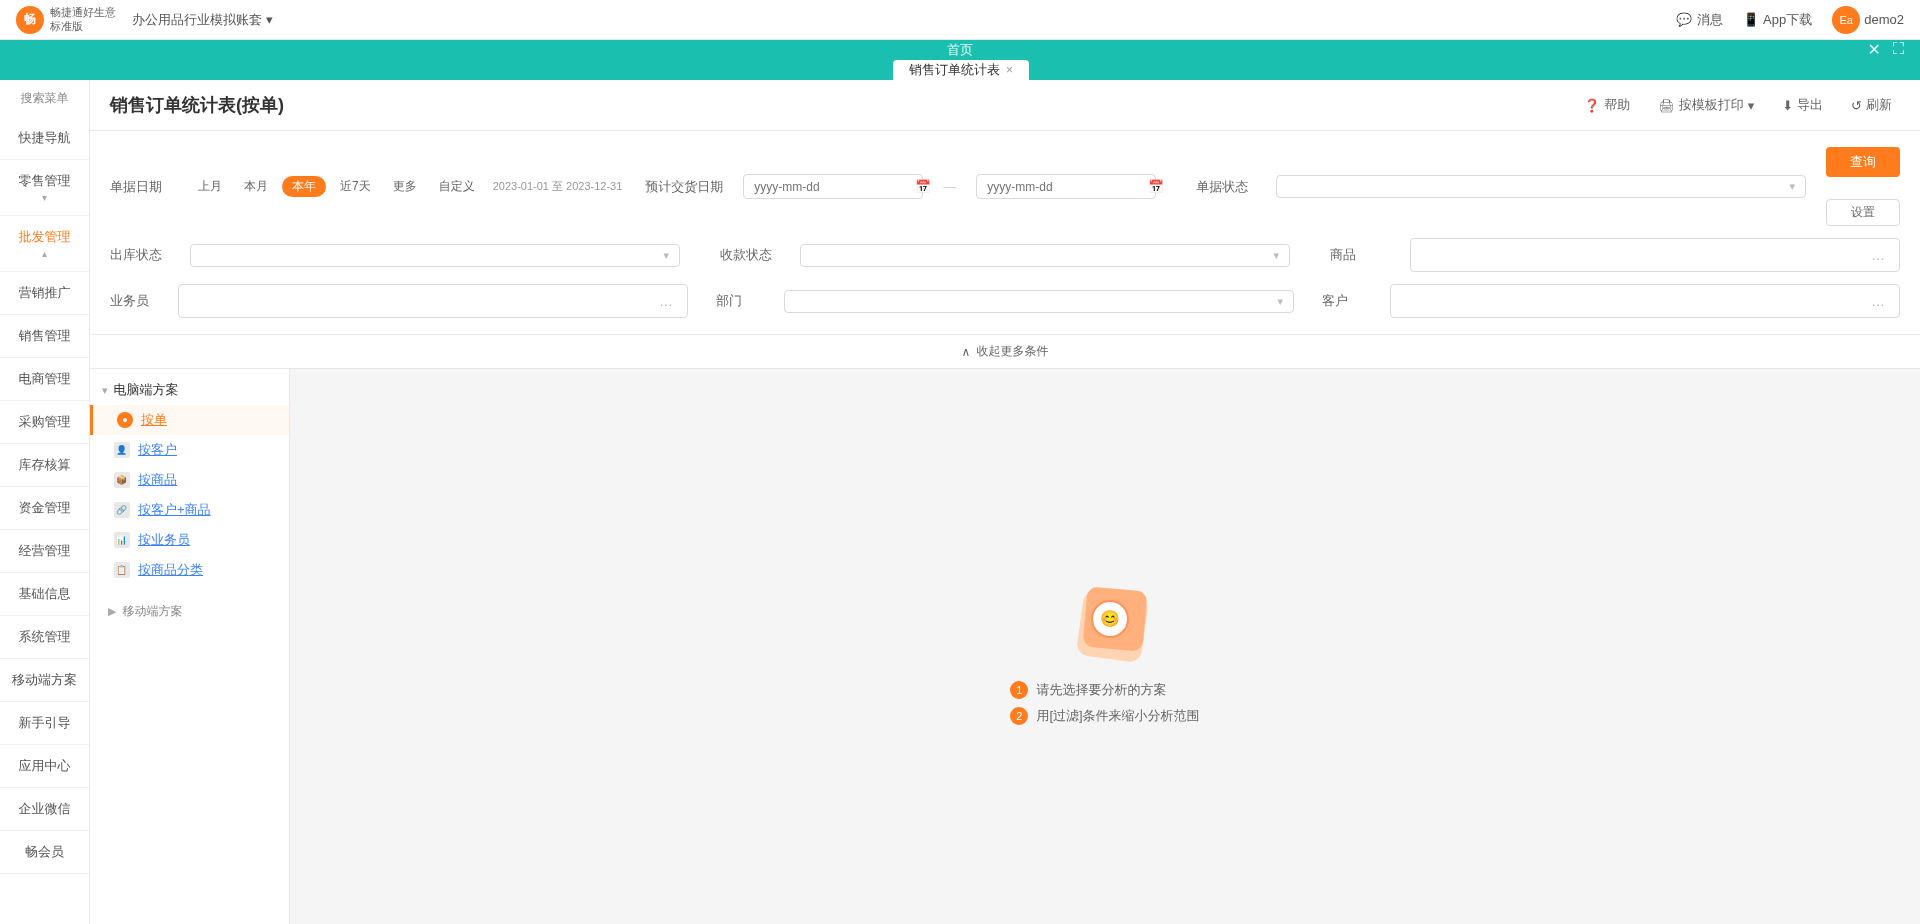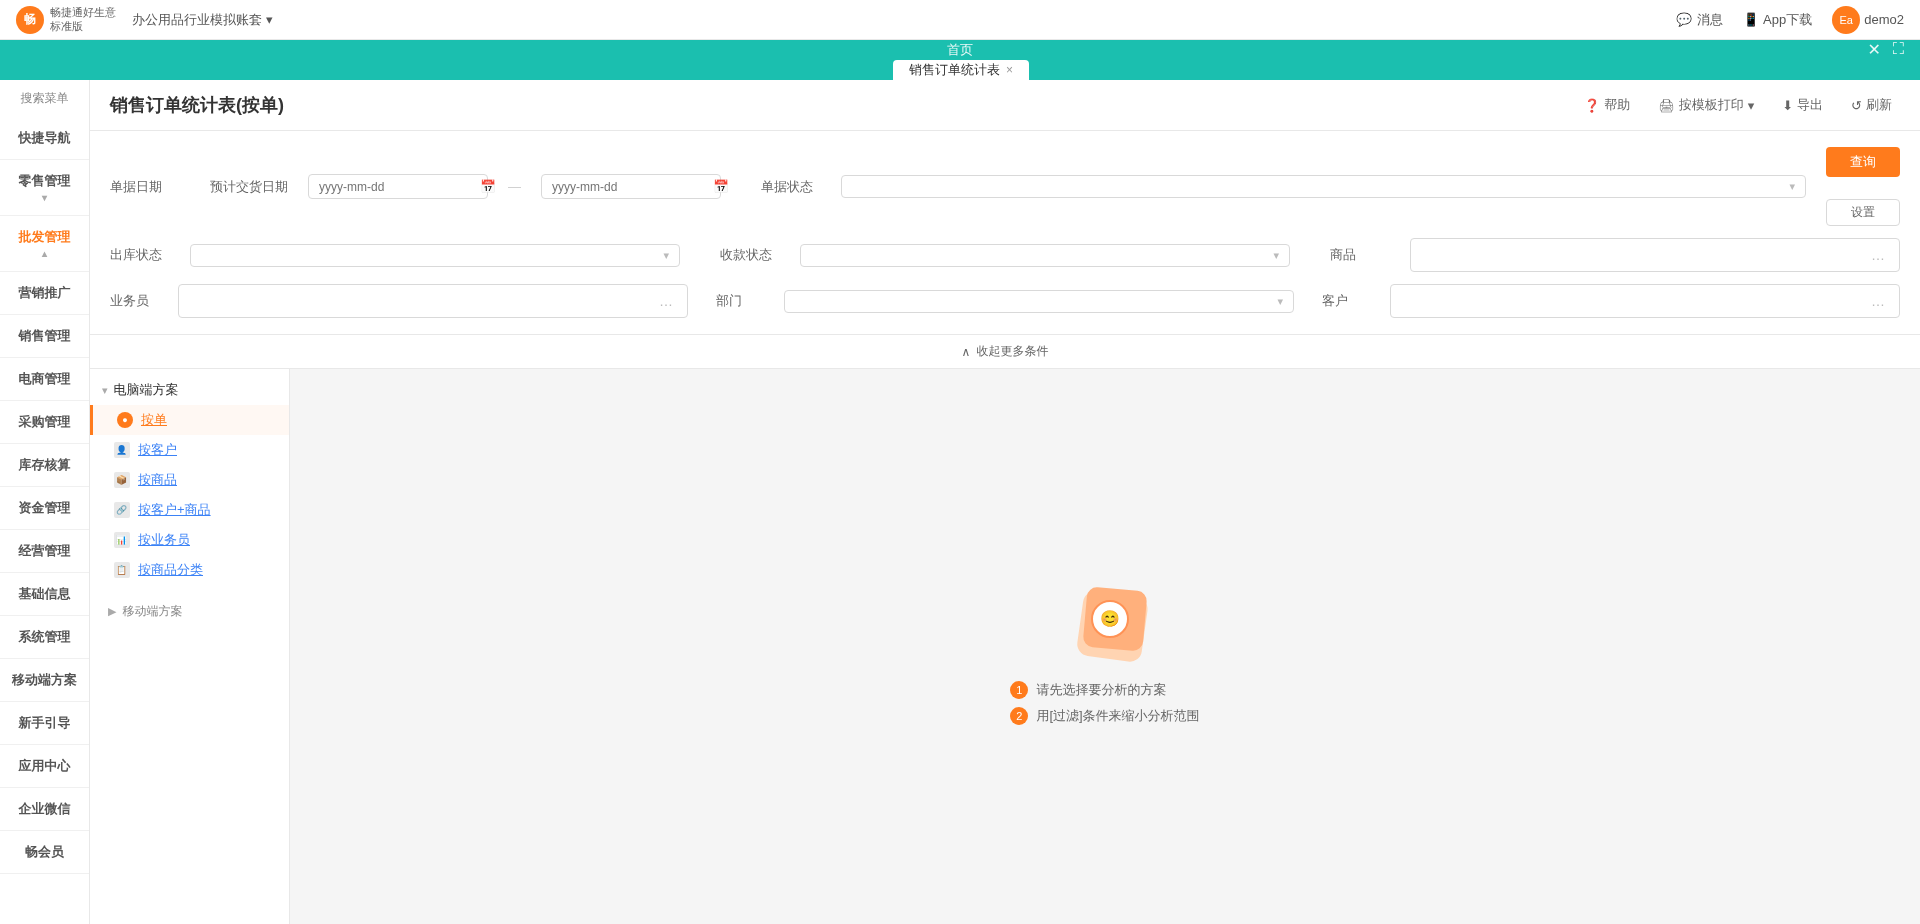--- a/index.html
+++ b/index.html
@@ -22,21 +22,21 @@
     .tab-item { padding: 0 16px; height: 40px; display: flex; align-items: center; background: #fff; color: #333; cursor: pointer; font-size: 13px; gap: 6px; border-radius: 4px 4px 0 0; margin-left: 2px; }
     .tab-close { color: #999; font-size: 12px; cursor: pointer; }
     .tab-bar-actions { position: absolute; right: 16px; display: flex; gap: 12px; }
     .tab-bar-btn { color: rgba(255,255,255,0.9); cursor: pointer; font-size: 16px; }
 
     
     .main-area { display: flex; flex: 1; overflow: hidden; }
 
     
     .sidebar { width: 90px; background: #fff; border-right: 1px solid #e8e8e8; display: flex; flex-direction: column; overflow-y: auto; flex-shrink: 0; }
-    .sidebar-item { padding: 12px 4px; text-align: center; cursor: pointer; color: #555; font-size: 13px; border-bottom: 1px solid #f0f0f0; display: flex; flex-direction: column; align-items: center; gap: 2px; position: relative; font-weight: bold; }
+    .sidebar-item { padding: 12px 4px; text-align: center; cursor: pointer; color: #555; font-size: 13px; border-bottom: 1px solid #f0f0f0; display: flex; flex-direction: column; align-items: center; gap: 2px; position: relative; }
     .sidebar-item.active { color: #ff7b1c; }
     .sidebar-item .arrow { font-size: 10px; color: #aaa; }
     .sidebar-search { padding: 10px 8px; font-size: 12px; color: #888; text-align: center; cursor: pointer; }
 
     
     .content-area { flex: 1; display: flex; flex-direction: column; overflow: hidden; background: #f5f5f5; }
 
     
     .page-header { background: #fff; padding: 12px 20px; display: flex; align-items: center; justify-content: space-between; border-bottom: 1px solid #e8e8e8; flex-shrink: 0; }
     .page-title { font-size: 18px; font-weight: 600; color: #333; }
@@ -222,21 +222,30 @@
           <span>↺</span>
           <span>刷新</span>
         </div>
       </div>
     </div>
 
     <div class="filter-panel">
 
       <div class="filter-row">
         <span class="filter-label">单据日期</span>
-        <span class="filter-label" style="margin-left:20px;">预计交货日期</span>
+        <div class="filter-date-group">
+          <button class="date-btn">上月</button>
+          <button class="date-btn">本月</button>
+          <button class="date-btn active">本年</button>
+          <button class="date-btn">近7天</button>
+          <button class="date-btn">更多</button>
+          <button class="date-btn">自定义</button>
+          <span class="date-range-text">2023-01-01 至 2023-12-31</span>
+        </div>
+        <span class="filter-label" style="margin-left:3px;">预计交货日期</span>
         <div class="filter-input-wrap" style="max-width: 160px;">
           <input type="text" placeholder="yyyy-mm-dd" style="">
           <span style="color:#bbb;">📅</span>
         </div>
         <span class="separator">—</span>
         <div class="filter-input-wrap" style="max-width: 160px;">
           <input type="text" placeholder="yyyy-mm-dd" style="">
           <span style="color:#bbb;">📅</span>
         </div>
         <span class="filter-label" style="margin-left:20px;">单据状态</span>

